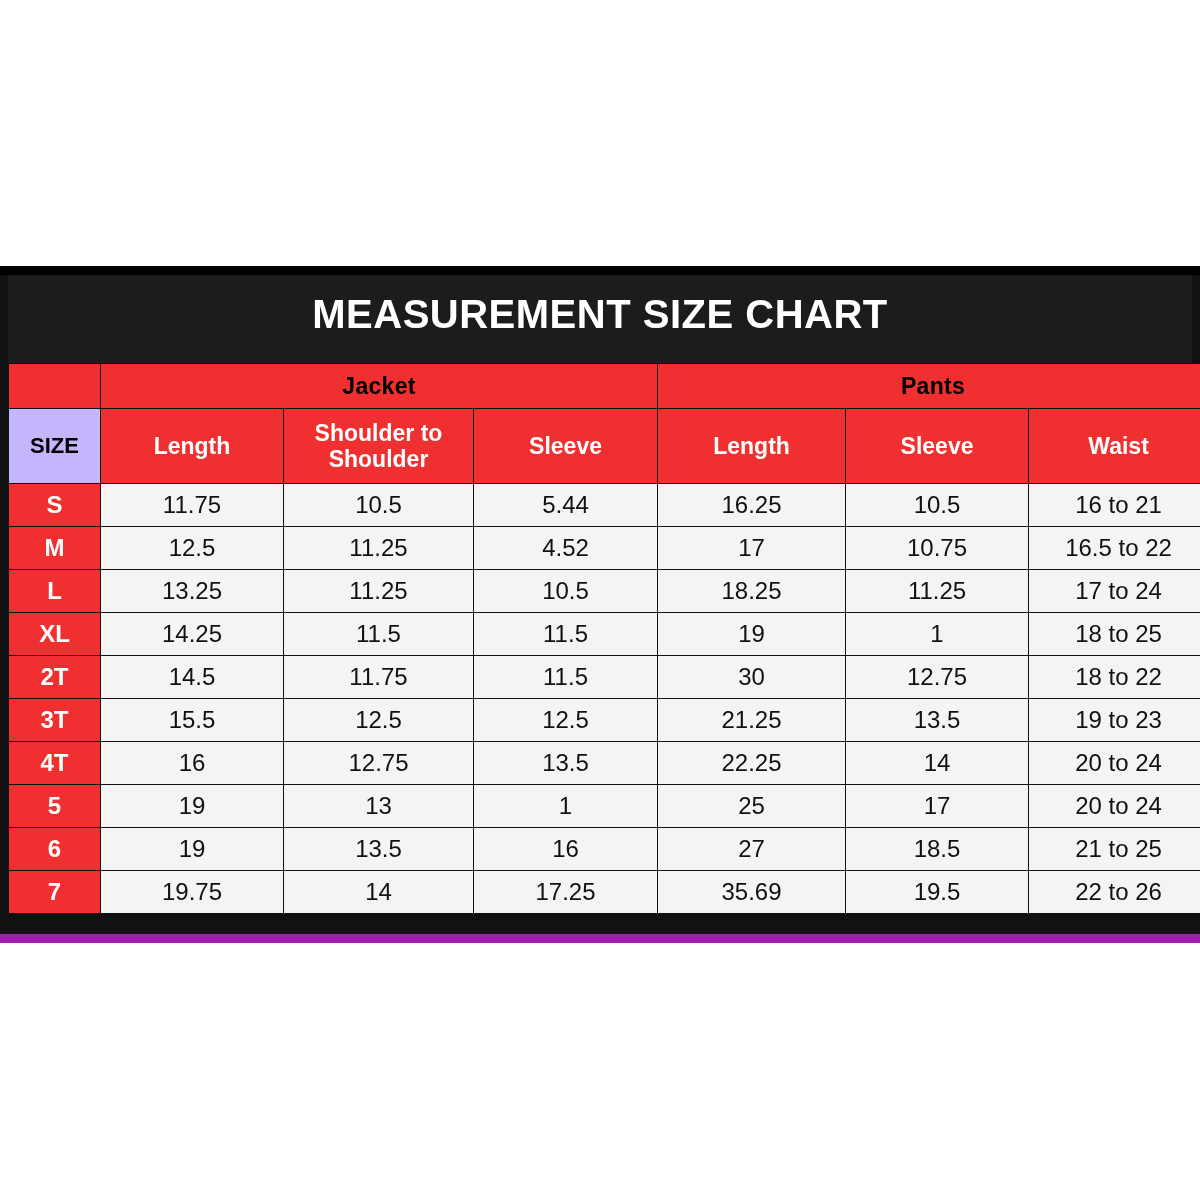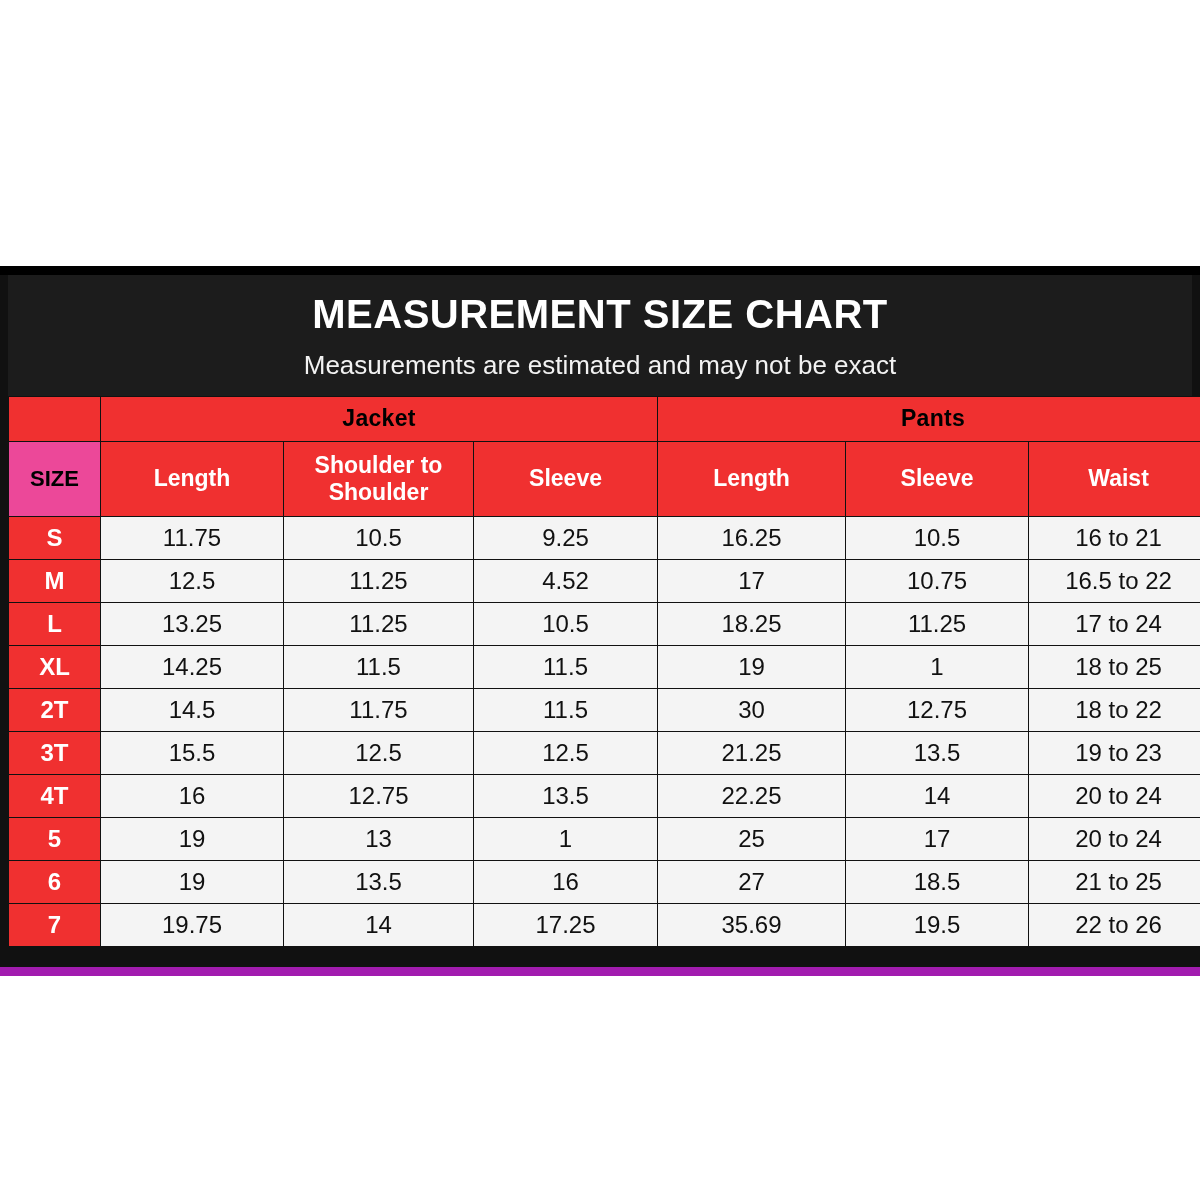--- a/index.html
+++ b/index.html
@@ -74,21 +74,21 @@
     background: #f03030;
     color: #ffffff;
     font-size: 23px;
     font-weight: bold;
     text-align: center;
     height: 74px;
     line-height: 1.15;
     padding: 0 4px;
   }
   .size-head {
-    background: #ec4899;
+    background: #c4b5fd;
     color: #000000;
     font-size: 22px;
     font-weight: bold;
     text-align: center;
   }
   .size-cell {
     background: #f03030;
     color: #ffffff;
     font-size: 24px;
     font-weight: bold;
@@ -114,21 +114,20 @@
 </style>
 </head>
 <body>
 
 <div id="root">
 
   <div class="chart-wrap">
 
     <div class="header-block">
       <div class="chart-title">MEASUREMENT SIZE CHART</div>
-      <div class="chart-sub1">Measurements are estimated and may not be exact</div>
     </div>
 
     <table class="size-table">
       <colgroup>
         <col class="c-size">
           <col class="c-jl">
           <col class="c-jss">
           <col class="c-jsl">
         <col class="c-pl">
           <col class="c-pi">
@@ -148,21 +147,21 @@
           <td class="col-head">Length</td>
           <td class="col-head">Sleeve</td>
           <td class="col-head">Waist</td>
         </tr>
       </thead>
       <tbody>
         <tr>
           <td class="size-cell">S</td>
           <td class="val-cell">11.75</td>
           <td class="val-cell">10.5</td>
-          <td class="val-cell">9.25</td>
+          <td class="val-cell">5.44</td>
           <td class="val-cell">16.25</td>
           <td class="val-cell">10.5</td>
           <td class="val-cell">16 to 21</td>
         </tr>
         <tr>
           <td class="size-cell">M</td>
           <td class="val-cell">12.5</td>
           <td class="val-cell">11.25</td>
           <td class="val-cell">4.52</td>
           <td class="val-cell">17</td>

